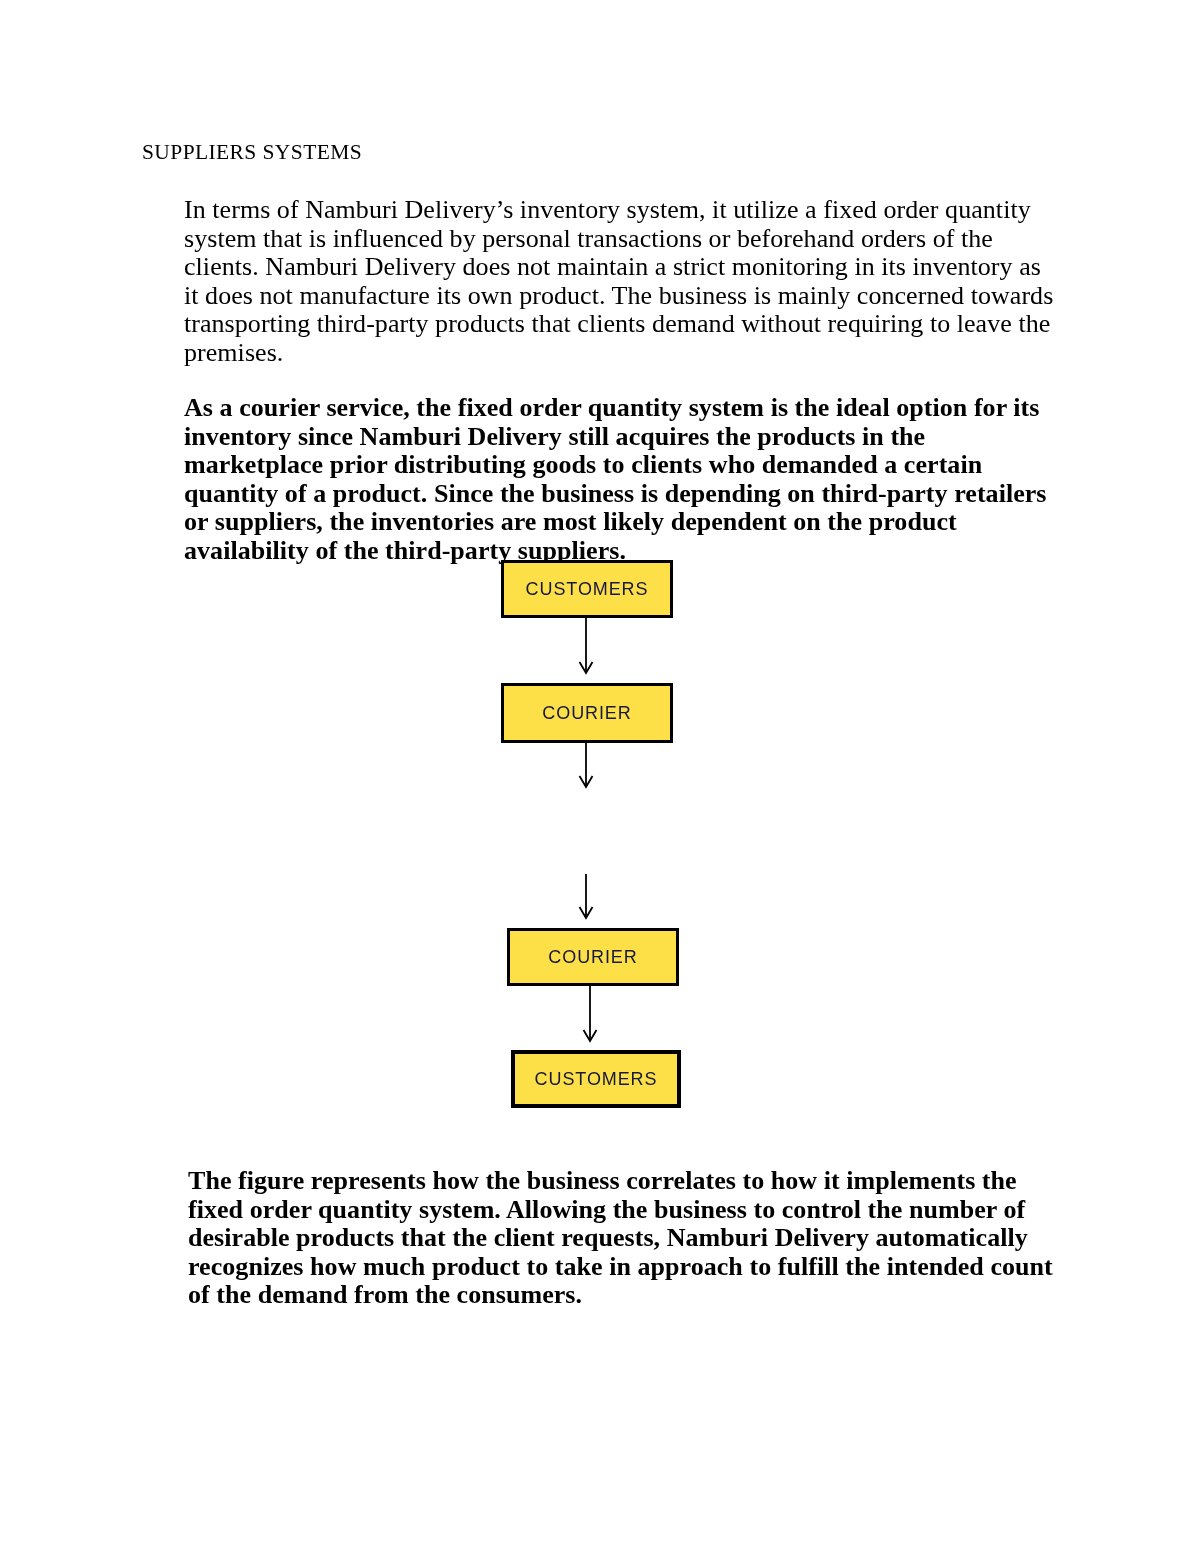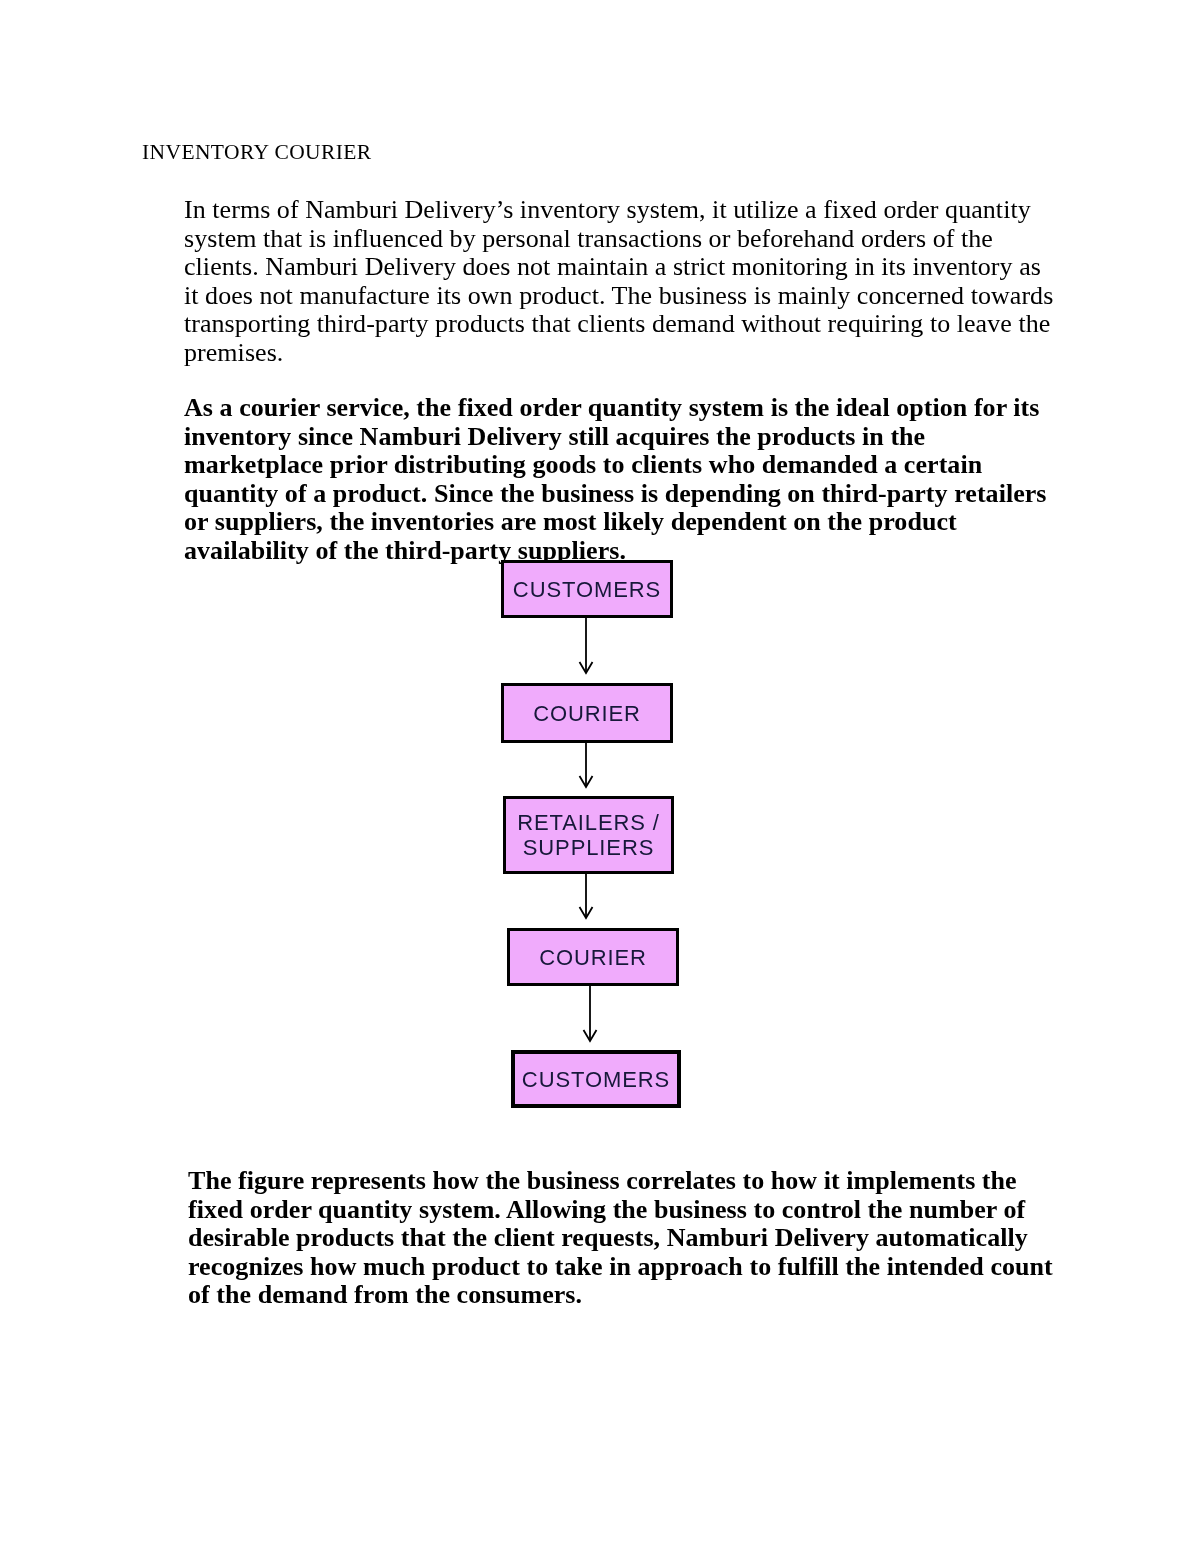--- a/index.html
+++ b/index.html
@@ -62,24 +62,24 @@
     left: 0;
     top: 0;
     width: 1200px;
     height: 1553px;
     pointer-events: none;
   }
 
   .node {
     position: absolute;
     box-sizing: border-box;
-    background: #f0abfc;
+    background: #fde047;
     border: 3px solid #000000;
     font-family: "Liberation Sans", "DejaVu Sans", sans-serif;
-    font-size: 22px;
+    font-size: 18px;
     letter-spacing: 0.9px;
     color: #17183a;
     display: flex;
     flex-direction: column;
     align-items: center;
     justify-content: center;
     text-align: center;
     line-height: 25px;
     pointer-events: auto;
   }
@@ -101,21 +101,21 @@
     width: 1200px;
     height: 1553px;
     overflow: visible;
   }
 </style>
 </head>
 <body>
 
 <div class="page">
 
-  <div class="doc-title">INVENTORY COURIER</div>
+  <div class="doc-title">SUPPLIERS SYSTEMS</div>
 
   <div class="body-block">
     <p class="para">In terms of Namburi Delivery’s inventory system, it utilize a fixed order quantity system that is influenced by personal transactions or beforehand orders of the clients. Namburi Delivery does not maintain a strict monitoring in its inventory as it does not manufacture its own product. The business is mainly concerned towards transporting third-party products that clients demand without requiring to leave the premises.</p>
     <p class="para">As a courier service, the fixed order quantity system is the ideal option for its inventory since Namburi Delivery still acquires the products in the marketplace prior distributing goods to clients who demanded a certain quantity of a product. Since the business is depending on third-party retailers or suppliers, the inventories are most likely dependent on the product availability of the third-party suppliers.</p>
   </div>
 
   <div class="flowchart">
 
     <svg class="arrow-svg" viewBox="0 0 1200 1553">
 
@@ -141,24 +141,20 @@
     </svg>
 
     <div class="node" id="node-customers-top">
       <span class="node-line">CUSTOMERS</span>
     </div>
 
     <div class="node" id="node-courier-1">
       <span class="node-line">COURIER</span>
     </div>
 
-    <div class="node" id="node-retailers">
-      <span class="node-line">RETAILERS /</span>
-      <span class="node-line">SUPPLIERS</span>
-    </div>
 
     <div class="node" id="node-courier-2">
       <span class="node-line">COURIER</span>
     </div>
 
     <div class="node" id="node-customers-bot">
       <span class="node-line">CUSTOMERS</span>
     </div>
 
   </div>

